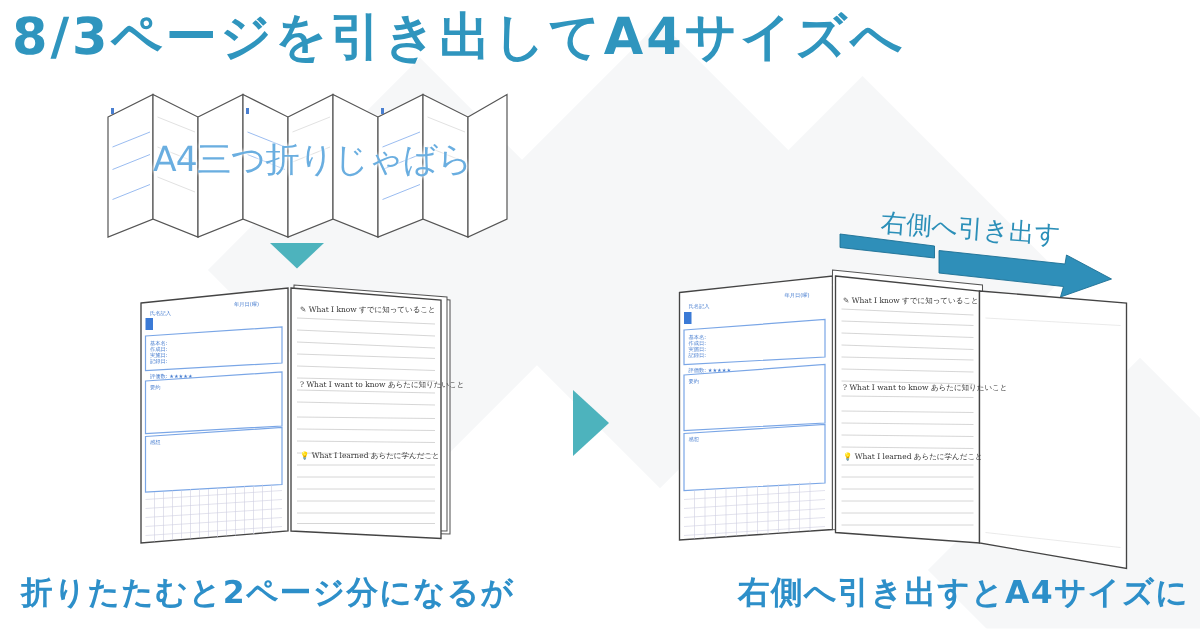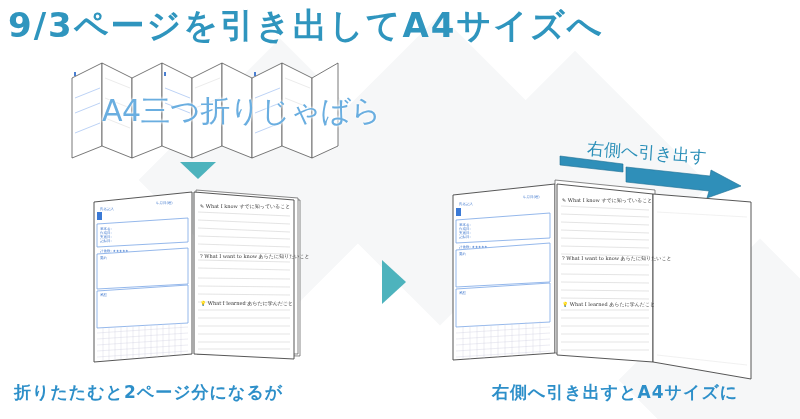--- a/index.html
+++ b/index.html
@@ -11,27 +11,27 @@
   .title {
     position: absolute; left: 8px; top: 4px;
     font-family: "DejaVu Sans", sans-serif; font-weight: bold;
     font-size: 34px; letter-spacing: 2px; color: #2f95be;
     line-height: 42px; white-space: nowrap;
   }
 
   .caption {
     position: absolute; top: 381px;
     font-family: "DejaVu Sans", sans-serif; font-weight: bold;
-    font-size: 17px; color: #2d8fc9; white-space: nowrap; letter-spacing: 1px;
+    font-size: 21px; color: #2d8fc9; white-space: nowrap; letter-spacing: 1px;
   }
 
   .accordion { position: absolute; left: 70px; top: 58px; width: 270px; height: 100px; }
   .accordion-label {
     position: absolute; left: 100px; top: 86px;
-    font-family: "DejaVu Sans", sans-serif; font-size: 30px; color: #6aaee0;
+    font-family: "DejaVu Sans", sans-serif; font-size: 23px; color: #6aaee0;
     white-space: nowrap; letter-spacing: -0.5px;
     text-shadow: 0 0 3px #fff, 0 0 3px #fff;
   }
 
   .tri-down {
     position: absolute; left: 180px; top: 162px; width: 0; height: 0;
     border-left: 18px solid transparent; border-right: 18px solid transparent;
     border-top: 17px solid #4db3bd;
   }
   .tri-right {
@@ -52,21 +52,21 @@
   .tiny-blue { font-family: "DejaVu Sans", sans-serif; font-size: 3.5px; fill: #4a7fd0; }
 </style>
 </head>
 <body>
 
 <div class="bg-shape" style="left:180px;top:80px;width:200px;height:200px;"></div>
 <div class="bg-shape" style="left:330px;top:60px;width:220px;height:220px;"></div>
 <div class="bg-shape" style="left:480px;top:90px;width:190px;height:190px;"></div>
 <div class="bg-shape" style="left:660px;top:280px;width:200px;height:200px;"></div>
 
-<div class="title">9/3ページを引き出してA4サイズへ</div>
+<div class="title">8/3ページを引き出してA4サイズへ</div>
 
 <div class="accordion">
   <svg width="270" height="100" viewBox="0 0 270 100" style="left:0;top:0;">
     <g fill="#ffffff" stroke="#555" stroke-width="0.8">
       <polygon points="2,20 32,5 32,88 2,100"></polygon>
       <polygon points="32,5 62,20 62,100 32,88"></polygon>
       <polygon points="62,20 92,5 92,88 62,100"></polygon>
       <polygon points="92,5 122,20 122,100 92,88"></polygon>
       <polygon points="122,20 152,5 152,88 122,100"></polygon>
       <polygon points="152,5 182,20 182,100 152,88"></polygon>

